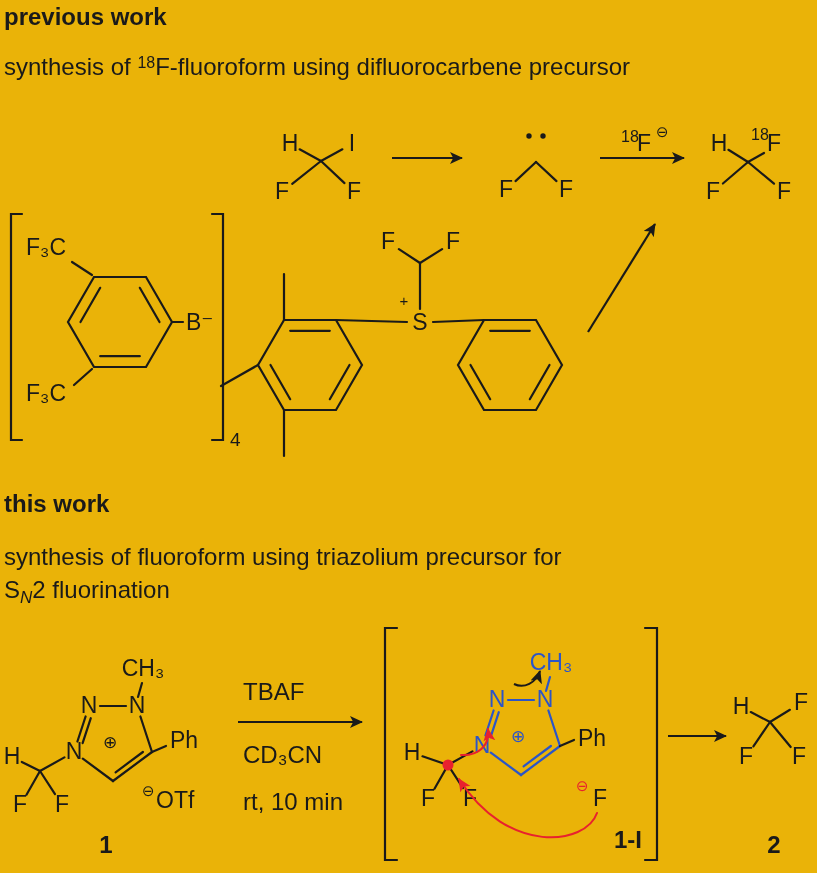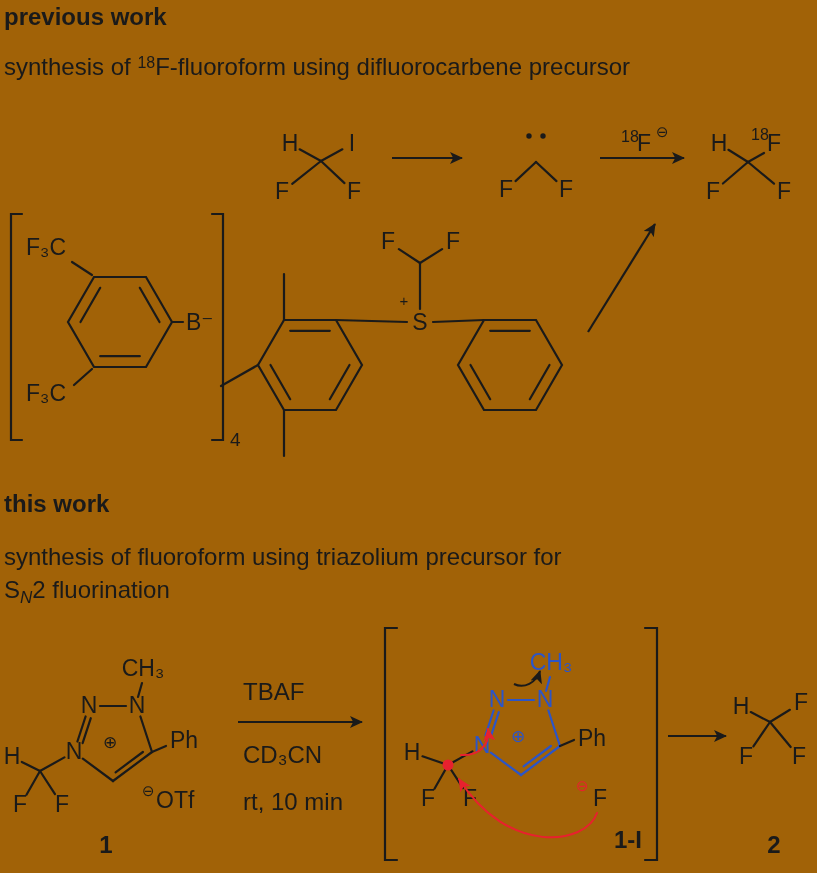--- a/index.html
+++ b/index.html
@@ -1,16 +1,16 @@
 <!DOCTYPE html>
 <html><head>
 <meta charset="utf-8">
 <style>
   html,body{margin:0;padding:0;background:#ffffff;}
-  .canvas{position:relative;width:817px;height:873px;background:#a16207;overflow:hidden;
+  .canvas{position:relative;width:817px;height:873px;background:#eab308;overflow:hidden;
           font-family:"Liberation Sans","DejaVu Sans",sans-serif;}
   svg{display:block;position:absolute;left:0;top:0;}
   text{font-family:"Liberation Sans","DejaVu Sans",sans-serif;}
   .heading{font-size:24px;font-weight:700;}
   .sub{font-size:24px;}
   .small-sup{font-size:16px;}
   .subN{font-size:17px;font-style:italic;}
   .atom{font-size:23px;}
   .mid{text-anchor:middle;}
   .chg{font-size:15px;}

